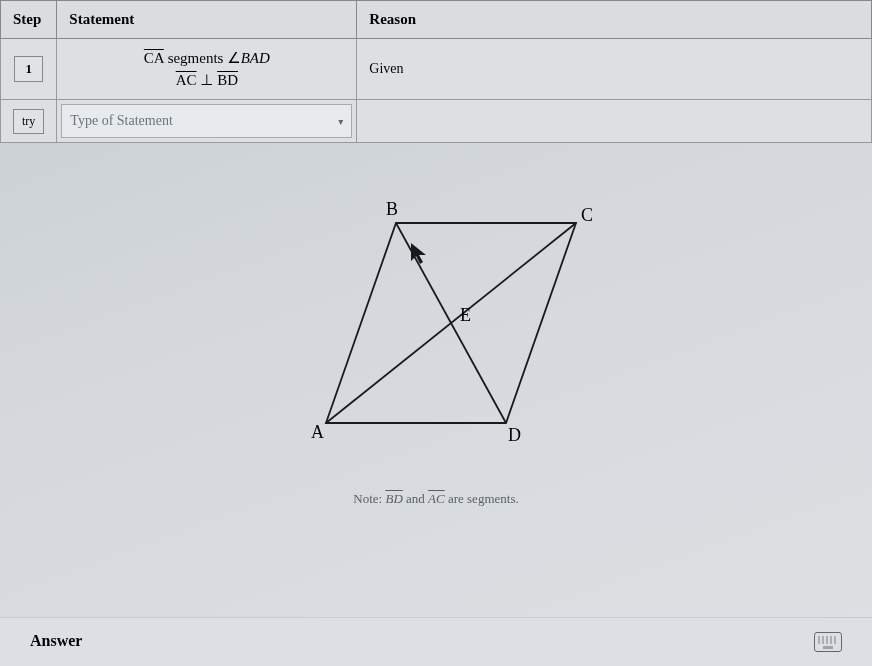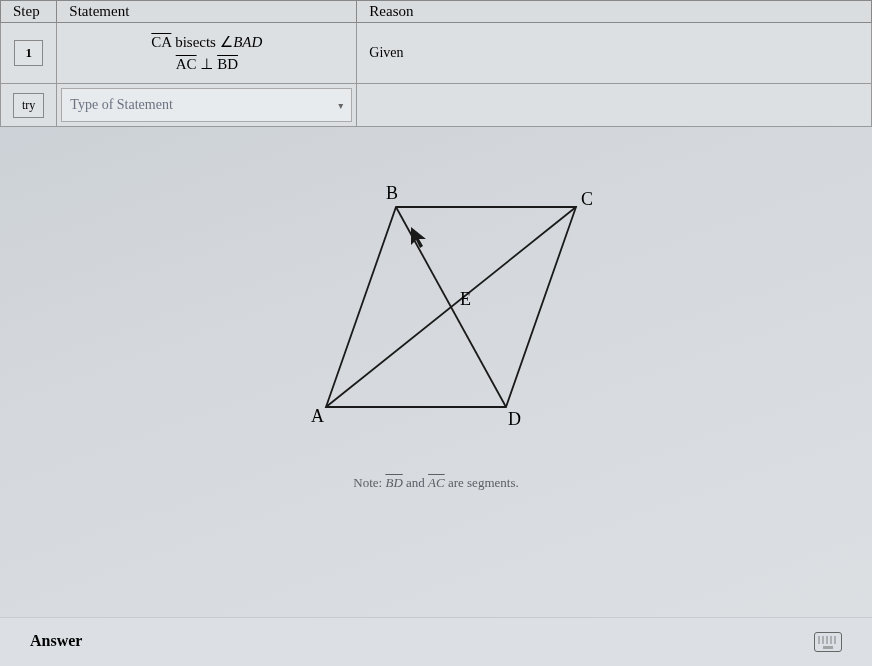--- a/index.html
+++ b/index.html
@@ -11,22 +11,22 @@
       overflow: hidden;
       position: relative;
     }
     .proof-table {
       width: 100%;
       border-collapse: collapse;
       background: #dde0e3;
     }
     .proof-table th {
       border: 1px solid #888;
-      padding: 2px 12px;
-      font-weight: normal;
+      padding: 10px 12px;
+      font-weight: bold;
       font-size: 15px;
       text-align: left;
       background: #dadde0;
     }
     .proof-table td {
       border: 1px solid #999;
       padding: 8px 12px;
       font-size: 14px;
       vertical-align: middle;
     }
@@ -141,21 +141,21 @@
       <th class="reason-col">Reason</th>
     </tr>
   </thead>
   <tbody>
     <tr>
       <td class="step-col">
         <span class="step-num-box">1</span>
       </td>
       <td class="statement-col">
         <div class="statement-line">
-          <span class="overline">CA</span><span> bisects ∠</span><span class="angle">BAD</span>
+          <span class="overline">CA</span><span> segments ∠</span><span class="angle">BAD</span>
         </div>
         <div class="statement-line">
           <span class="overline">AC</span><span class="perp"> ⊥ </span><span class="overline">BD</span>
         </div>
       </td>
       <td>Given</td>
     </tr>
     <tr>
       <td class="step-col">
         <span class="try-box">try</span>

